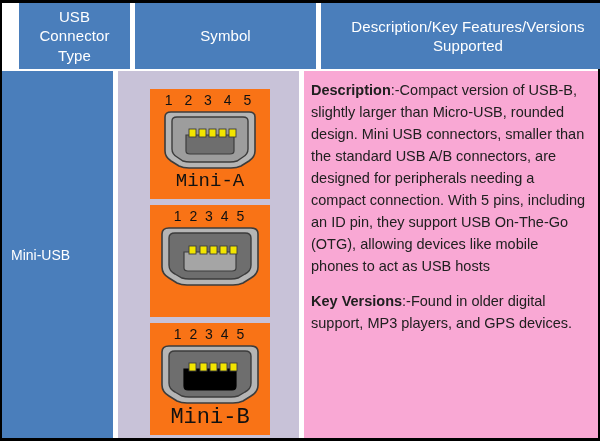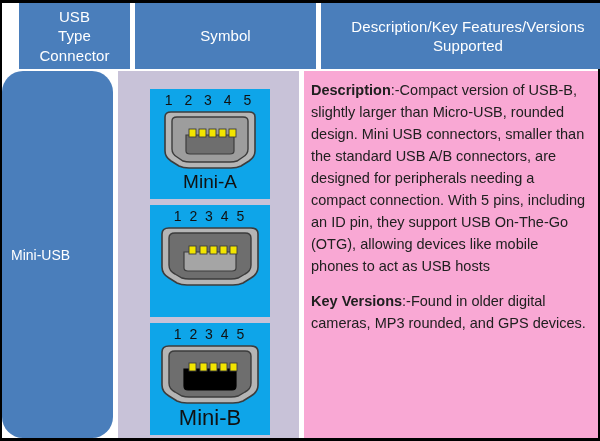--- a/index.html
+++ b/index.html
@@ -61,21 +61,20 @@
 
   #cell-type {
     width: 111px;
     height: 367px;
     background: #4a7ebb;
     color: #ffffff;
     font-size: 14px;
     display: flex;
     align-items: center;
     padding-left: 9px;
-    border-radius: 21px;
   }
 
   #bsp1 { width: 5px; height: 367px; background: #ffffff; }
 
   #cell-symbol {
     width: 181px;
     height: 367px;
     background: #c8c2d8;
     position: relative;
   }
@@ -93,21 +92,21 @@
   }
 
   #cell-desc p { margin-bottom: 13px; }
   #cell-desc b { font-weight: bold; }
 
   
   .fig {
     position: absolute;
     left: 32px;
     width: 120px;
-    background: #0ea5e9;
+    background: #f97316;
     display: flex;
     flex-direction: column;
     align-items: center;
     padding-top: 3px;
   }
   #fig-0 { top: 18px;  height: 110px; }
   #fig-1 { top: 134px; height: 112px; }
   #fig-2 { top: 252px; height: 112px; }
 
   .pinrow {
@@ -120,37 +119,37 @@
   }
   #fig-0 .pinrow { letter-spacing: 4px; }
 
   .conn-svg { display: block; }
 
   .conn-label {
     font-size: 19px;
     color: #111111;
     line-height: 1.05;
     margin-top: 1px;
-    font-family: Liberation Sans, sans-serif;
+    font-family: Liberation Mono, monospace;
   }
   #fig-1 .conn-label { font-size: 21px; }
   #fig-2 .conn-label { font-size: 22px; }
 </style>
 </head>
 <body>
 
 <div id="table-wrap">
 
   <div id="header-row">
 
     <div class="hcell" id="hcell-type">
       <div>
         <div>USB</div>
+        <div>Connector</div>
         <div>Type</div>
-        <div>Connector</div>
       </div>
     </div>
 
     <div id="hsp1"></div>
 
     <div class="hcell" id="hcell-symbol">
       <span>Symbol</span>
     </div>
 
     <div id="hsp2"></div>
@@ -219,17 +218,17 @@
         </svg>
         <div class="conn-label">Mini-B</div>
       </div>
 
     </div>
 
     <div id="bsp2"></div>
 
     <div id="cell-desc">
       <p><b>Description</b><span>:-Compact version of USB-B, slightly larger than Micro-USB, rounded design. Mini USB connectors, smaller than the standard USB A/B connectors, are designed for peripherals needing a compact connection. With 5 pins, including an ID pin, they support USB On-The-Go (OTG), allowing devices like mobile phones to act as USB hosts</span></p>
-      <p><b>Key Versions</b><span>:-Found in older digital cameras, MP3 rounded, and GPS devices.</span></p>
+      <p><b>Key Versions</b><span>:-Found in older digital support, MP3 players, and GPS devices.</span></p>
     </div>
   </div>
 
 </div>
 
 </body></html>

